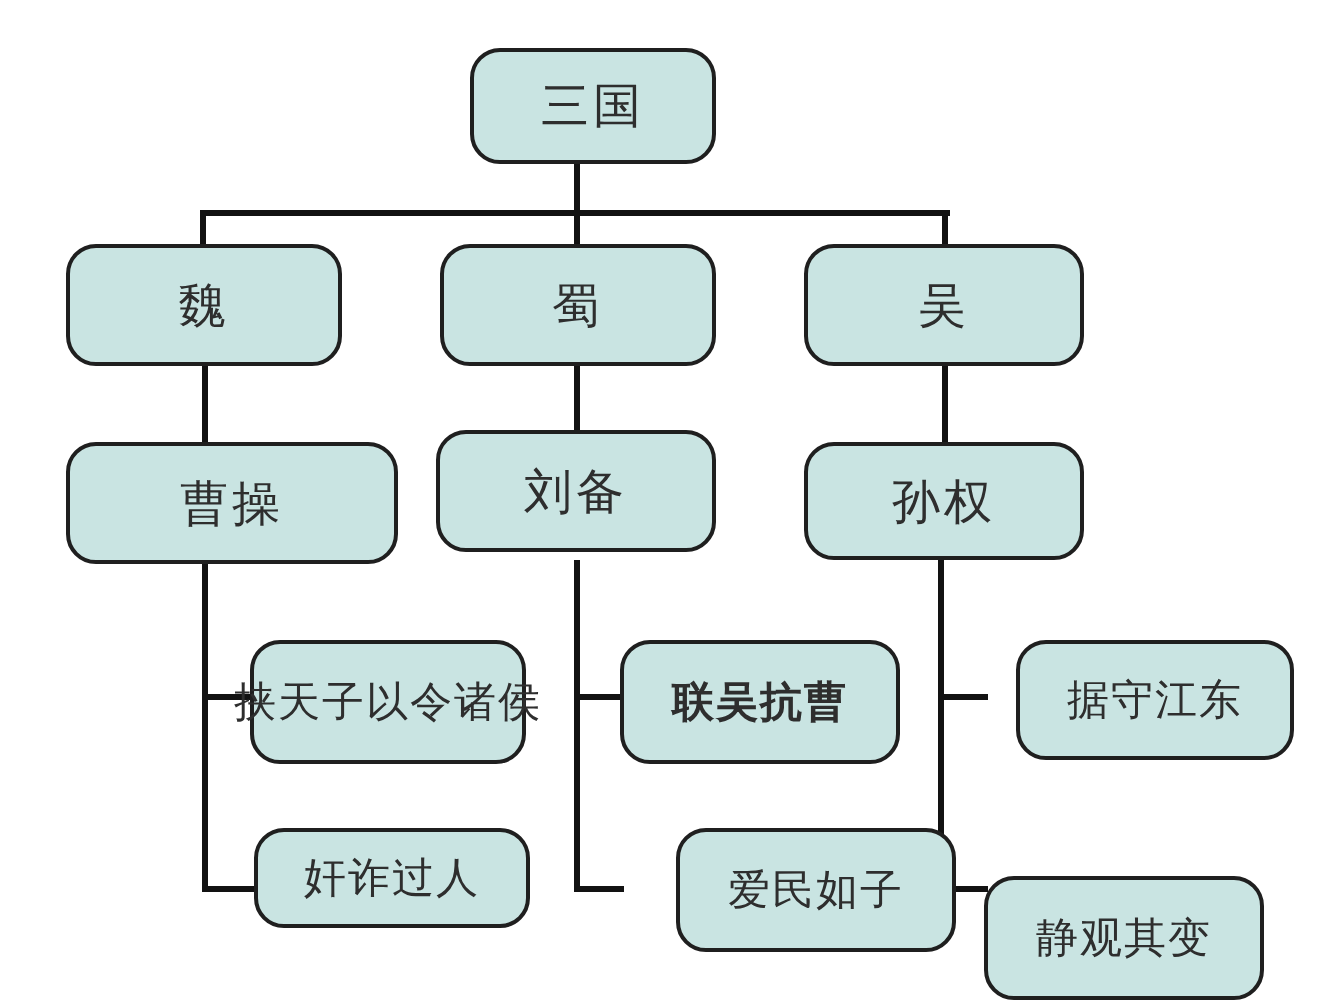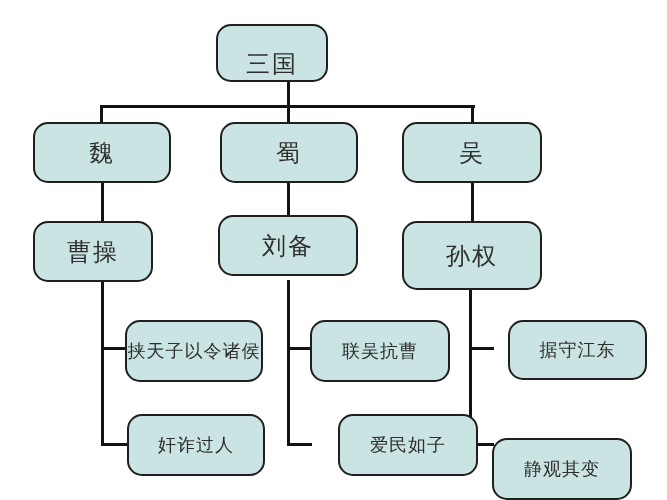--- a/index.html
+++ b/index.html
@@ -11,35 +11,35 @@
   }
   .node {
     position:absolute; display:flex; align-items:center; justify-content:center;
     background:var(--node-fill,#c9e4e2);
     border:2px solid var(--node-border,#1f1f1f);
     border-radius:15px;
     color:var(--text,#2e2e2e);
     white-space:nowrap;
   }
   .node .lbl { font-size:24px; letter-spacing:2px; }
-  .leaf .lbl { font-size:18px; letter-spacing:1px; }
+  .leaf .lbl { font-size:21px; letter-spacing:1px; }
   .line { position:absolute; background:var(--connector,#121212); }
 
   
-  .p-root    {left:216px; top:24px;  width:112px; height:58px;align-items:flex-end;}
+  .p-root    {left:235px; top:24px;  width:123px; height:58px;}
   .p-wei     {left:33px;  top:122px; width:138px; height:61px;}
   .p-shu     {left:220px; top:122px; width:138px; height:61px;}
   .p-wu      {left:402px; top:122px; width:140px; height:61px;}
-  .p-caocao  {left:33px;  top:221px; width:120px; height:61px;}
+  .p-caocao  {left:33px;  top:221px; width:166px; height:61px;}
   .p-liubei  {left:218px; top:215px; width:140px; height:61px;}
-  .p-sunquan {left:402px; top:221px; width:140px; height:69px;}
+  .p-sunquan {left:402px; top:221px; width:140px; height:59px;}
   .p-t11 {left:125px; top:320px; width:138px; height:62px;}
-  .p-t21 {left:310px; top:320px; width:140px; height:62px;}
+  .p-t21 {left:310px; top:320px; width:140px; height:62px;font-weight:bold;}
   .p-t31 {left:508px; top:320px; width:139px; height:60px;}
-  .p-t12 {left:127px; top:414px; width:138px; height:62px;}
+  .p-t12 {left:127px; top:414px; width:138px; height:50px;}
   .p-t22 {left:310px; top:414px; width:140px; height:62px;margin-left:28px;}
   .p-t32 {left:492px; top:414px; width:140px; height:62px;margin-top:24px;}
 
   
   .l1  {left:287px; top:82px;  width:3px;   height:25px;}
   .l2  {left:100px; top:105px; width:375px; height:3px;}
   .l3  {left:100px; top:105px; width:3px;   height:19px;}
   .l4  {left:287px; top:105px; width:3px;   height:19px;}
   .l5  {left:471px; top:105px; width:3px;   height:19px;}
   .l6  {left:101px; top:182px; width:3px;   height:41px;}

